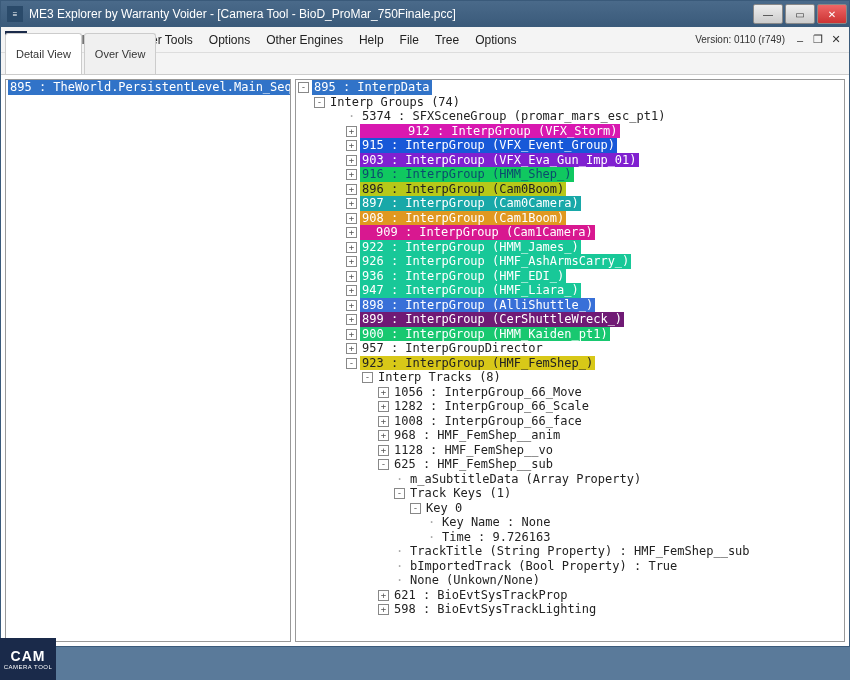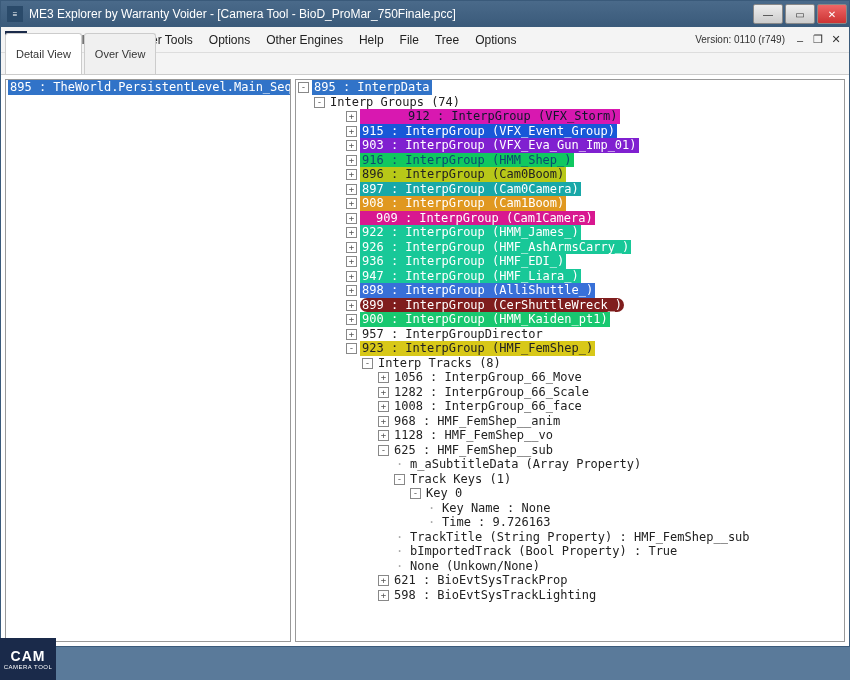--- a/index.html
+++ b/index.html
@@ -32,31 +32,31 @@
 .left-pane { width:286px; }
 .right-pane { flex:1; }
 
 .node { white-space: nowrap; padding:0 2px; }
 .pad { display:inline-block; }
 .exp { display:inline-block; width:11px; height:11px; border:1px solid #888; text-align:center; line-height:9px; font-size:9px; color:#555; margin-right:3px; vertical-align:middle; background:#fff;}
 .leaf-dash { display:inline-block; width:11px; text-align:center; color:#aaa; margin-right:3px;}
 .hl { display:inline-block; padding:0 2px; }
 .sel { background:#3173c8; color:#fff; }
 
-.magenta { background:#d818b0; color:#0f172a;padding-left:48px; }
+.magenta { background:#d818b0; color:#ffffff;padding-left:48px; }
 .blue1 { background:#1858d8; color:#fff; }
 .purple { background:#8020d0; color:#fff; }
 .green1 { background:#10c860; color:#0c4a6e; }
 .olive { background:#b8c818; color:#222; }
 .teal1 { background:#18a8a8; color:#fff; }
 .orange { background:#e09820; color:#fff; }
 .magenta2 { background:#d81890; color:#fff;padding-left:16px; }
 .teal2 { background:#18c898; color:#fff; }
 .blue2 { background:#3870d8; color:#fff; }
-.crimson { background:#7f1d1d; color:#fff;border-radius:7px; }
+.crimson { background:#701a75; color:#fff; }
 .green2 { background:#18c870; color:#fff; }
 .yellow2 { background:#d8c818; color:#222; }
 
 .underline-pink { border-bottom: 2px solid #e070c0; display:inline-block;}
 
 .task-icon { position:absolute; bottom:0; left:0; width:56px; height:42px; background:#1a2a4a; display:flex; flex-direction:column; align-items:center; justify-content:center; color:#fff; }
 .task-icon .big { font-size:14px; font-weight:bold; letter-spacing:1px;}
 .task-icon .small { font-size:6px; letter-spacing:0.5px;}
 </style>
 </head>
@@ -100,20 +100,21 @@
 
   <div class="content">
     <div class="pane left-pane">
       <div class="node">
         <span class="hl sel">895 : TheWorld.PersistentLevel.Main_Sequenc</span>
       </div>
     </div>
     <div class="pane right-pane" id="right-pane">
         <div class="node"><span class="pad" style="width: 0px;"></span><span class="exp">-</span><span class="hl sel">895 : InterpData</span></div>
         <div class="node"><span class="pad" style="width: 16px;"></span><span class="exp">-</span><span class="hl ">Interp Groups (74)</span></div>
+        <div class="node"><span class="pad" style="width: 48px;"></span><span class="leaf-dash">·</span><span class="hl ">5374 : SFXSceneGroup (promar_mars_esc_pt1)</span></div>
         <div class="node"><span class="pad" style="width: 48px;"></span><span class="exp">+</span><span class="hl magenta">912 : InterpGroup (VFX_Storm)</span></div>
         <div class="node"><span class="pad" style="width: 48px;"></span><span class="exp">+</span><span class="hl blue1">915 : InterpGroup (VFX_Event_Group)</span></div>
         <div class="node"><span class="pad" style="width: 48px;"></span><span class="exp">+</span><span class="hl purple">903 : InterpGroup (VFX_Eva_Gun_Imp_01)</span></div>
         <div class="node"><span class="pad" style="width: 48px;"></span><span class="exp">+</span><span class="hl green1">916 : InterpGroup (HMM_Shep_)</span></div>
         <div class="node"><span class="pad" style="width: 48px;"></span><span class="exp">+</span><span class="hl olive">896 : InterpGroup (Cam0Boom)</span></div>
         <div class="node"><span class="pad" style="width: 48px;"></span><span class="exp">+</span><span class="hl teal1">897 : InterpGroup (Cam0Camera)</span></div>
         <div class="node"><span class="pad" style="width: 48px;"></span><span class="exp">+</span><span class="hl orange">908 : InterpGroup (Cam1Boom)</span></div>
         <div class="node"><span class="pad" style="width: 48px;"></span><span class="exp">+</span><span class="hl magenta2">909 : InterpGroup (Cam1Camera)</span></div>
         <div class="node"><span class="pad" style="width: 48px;"></span><span class="exp">+</span><span class="hl teal2">922 : InterpGroup (HMM_James_)</span></div>
         <div class="node"><span class="pad" style="width: 48px;"></span><span class="exp">+</span><span class="hl teal2">926 : InterpGroup (HMF_AshArmsCarry_)</span></div>

